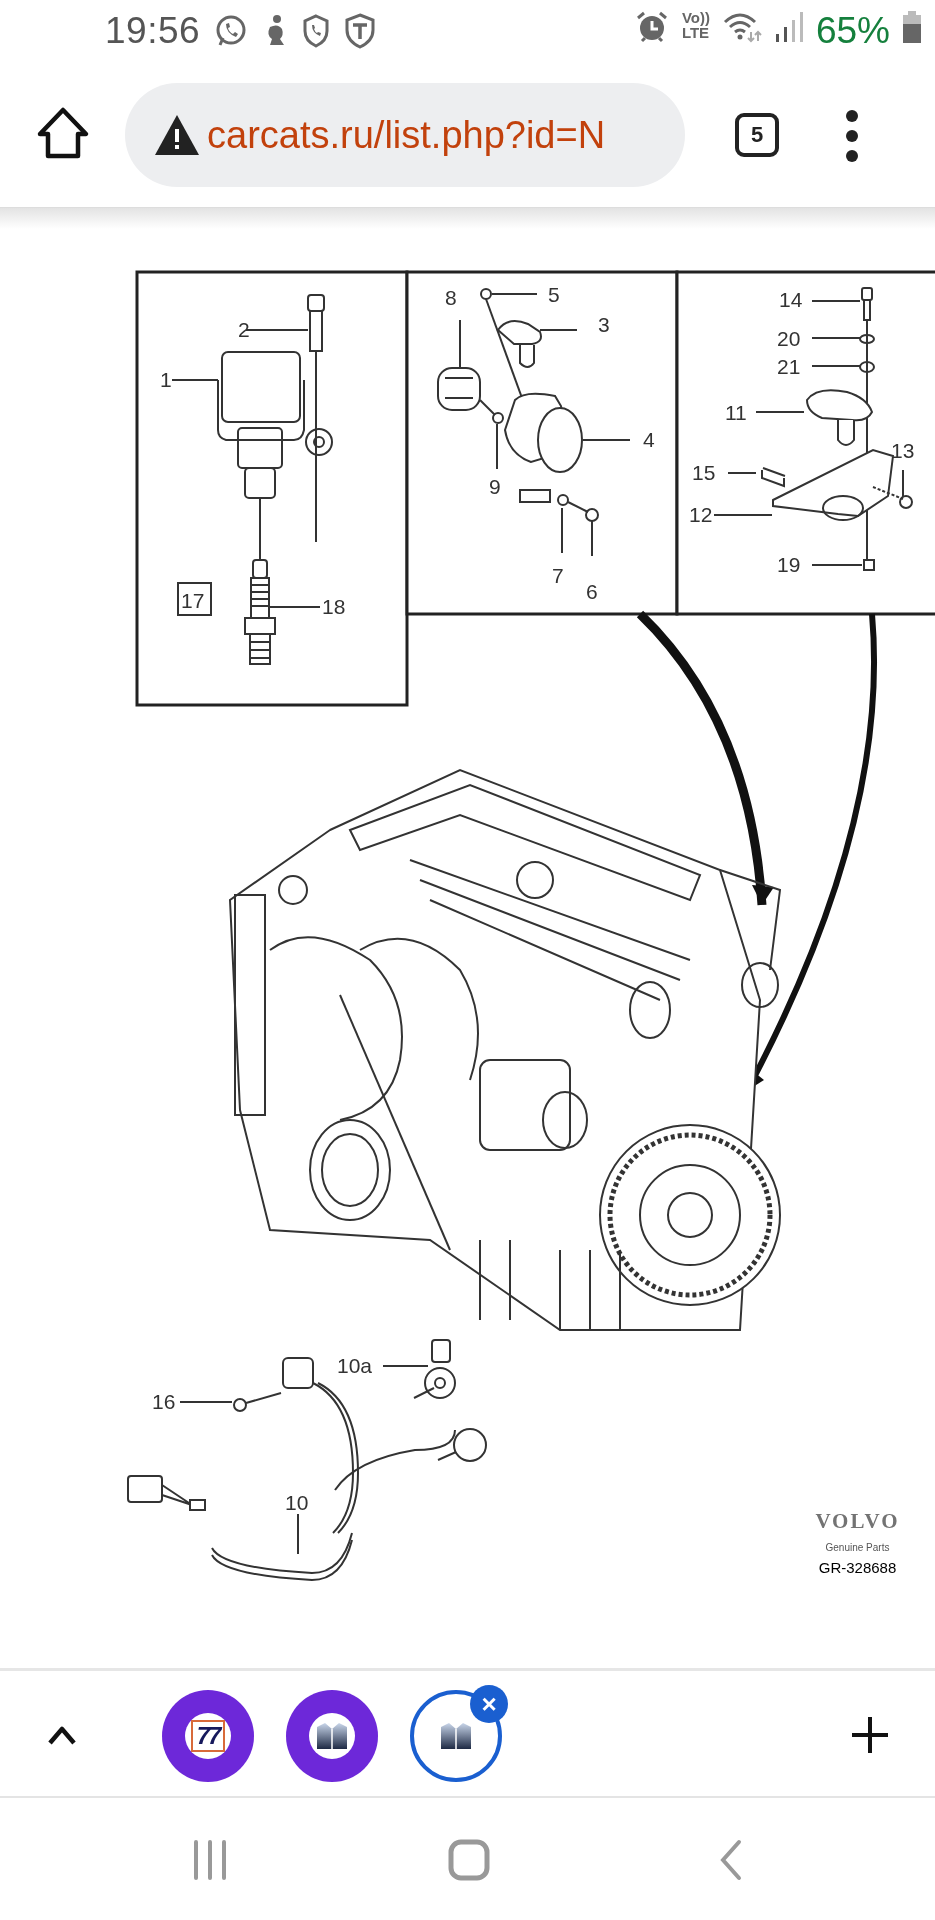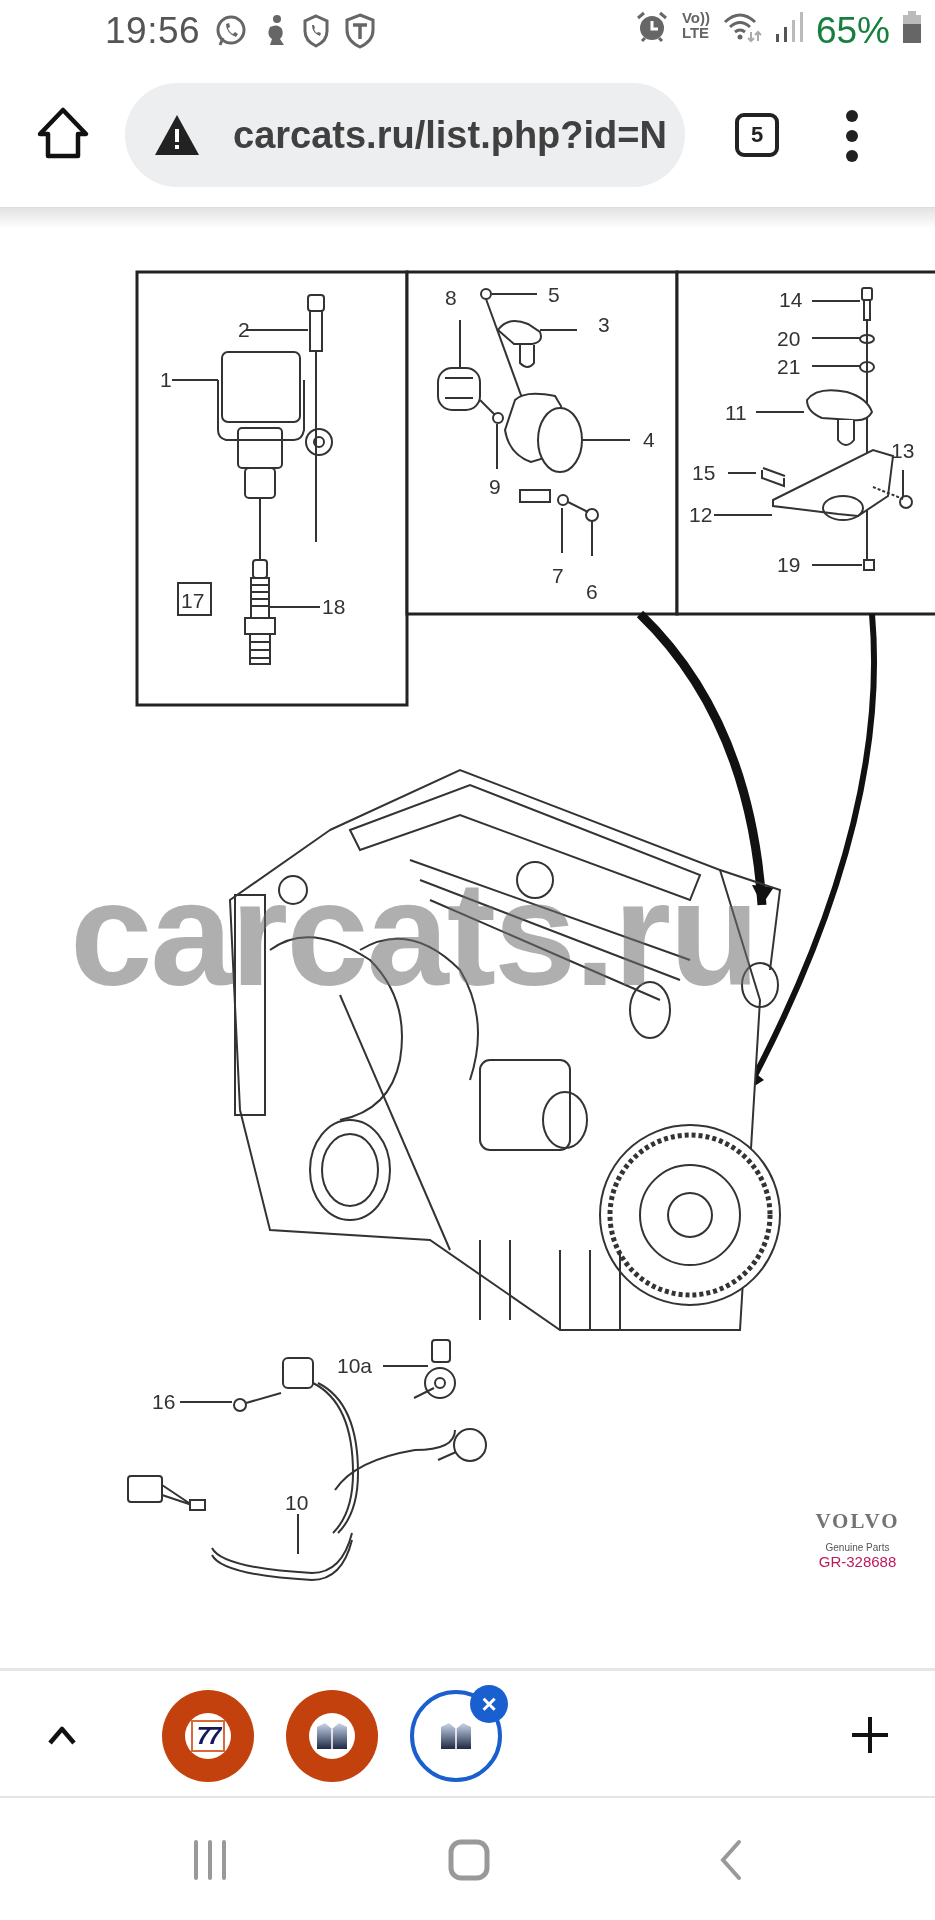--- a/index.html
+++ b/index.html
@@ -8,35 +8,35 @@
   .status-left { position: absolute; left: 60px; top: 10px; display: flex; align-items: center; gap: 14px; }
   .status-time { font-size: 37px; color: #555; letter-spacing: 0.5px; font-family: "Liberation Sans", sans-serif; }
   .status-right { position: absolute; right: 58px; top: 10px; display: flex; align-items: flex-start; gap: 12px; }
   .status-batt-text { font-size: 37px; color: #15803d; }
   .si { display: inline-block; color: #666; }
   .toolbar { position: absolute; top: 70px; left: 0; width: 935px; height: 137px; background: #fff; }
   .toolbar-shadow { position: absolute; top: 207px; left: 0; width: 935px; height: 22px; background: linear-gradient(#e3e3e3, rgba(255,255,255,0)); border-top: 1px solid #ddd; }
   .home-btn { position: absolute; left: 34px; top: 34px; width: 58px; height: 58px; }
   .url-bar { position: absolute; left: 125px; top: 13px; width: 560px; height: 104px; background: #edeef0; border-radius: 52px; display: flex; align-items: center; }
   .warn-icon { margin-left: 28px; width: 48px; height: 44px; }
-  .url-text { margin-left: 32px; font-size: 38px; color: #404040; white-space: nowrap; overflow: hidden; width: 450px; font-weight: bold; }
+  .url-text { margin-left: 6px; font-size: 38px; color: #c2410c; white-space: nowrap; overflow: hidden; width: 450px; }
   .tabs-btn { position: absolute; left: 735px; top: 43px; width: 44px; height: 44px; border: 4px solid #222; border-radius: 9px; display: flex; align-items: center; justify-content: center; font-size: 22px; font-weight: bold; color: #222; }
   .menu-btn { position: absolute; left: 845px; top: 40px; width: 14px; height: 52px; display: flex; flex-direction: column; justify-content: space-between; align-items: center; }
   .menu-btn span { width: 12px; height: 12px; border-radius: 50%; background: #222; display: block; }
   .content { position: absolute; top: 229px; left: 0; width: 935px; height: 1439px; background: #fff; overflow: hidden; }
   .diagram { position: absolute; left: 0; top: 0; width: 935px; height: 1439px; }
   .lbl { font-family: "Liberation Sans", sans-serif; font-size: 21px; fill: #333; }
   .watermark { position: absolute; left: 70px; top: 620px; font-size: 148px; font-weight: bold; color: rgba(110,110,110,0.55); letter-spacing: -2px; font-family: "Liberation Sans", sans-serif; pointer-events: none; }
   .volvo-box { position: absolute; left: 800px; top: 1280px; width: 115px; text-align: center; }
   .volvo-logo { font-family: "Liberation Serif", serif; font-weight: bold; font-size: 21px; letter-spacing: 2px; color: #737373; }
   .volvo-sub { font-size: 10px; color: #555; margin-top: 8px; }
-  .volvo-code { font-size: 15px; color: #be185d; margin-top: 0; }
+  .volvo-code { font-size: 15px; color: #000000; margin-top: 6px; }
   .tabbar { position: absolute; top: 1668px; left: 0; width: 935px; height: 128px; background: #fff; border-top: 3px solid #e6e6e6; }
   .tb-up { position: absolute; left: 42px; top: 44px; width: 40px; height: 40px; }
-  .tb-tab { position: absolute; top: 19px; width: 92px; height: 92px; border-radius: 50%; background: #c2410c; display: flex; align-items: center; justify-content: center; }
+  .tb-tab { position: absolute; top: 19px; width: 92px; height: 92px; border-radius: 50%; background: #6d28d9; display: flex; align-items: center; justify-content: center; }
   .tb-tab .inner { width: 46px; height: 46px; border-radius: 50%; background: #fff; display: flex; align-items: center; justify-content: center; }
   .tb-tab.active { background: #fff; border: 4px solid #1a5fd0; }
   .tb-close { position: absolute; left: 470px; top: 14px; width: 38px; height: 38px; border-radius: 50%; background: #1a5fd0; color: #fff; display: flex; align-items: center; justify-content: center; font-size: 26px; font-weight: bold; }
   .fav77 { width: 34px; height: 32px; border: 2px solid #d86a3a; display: flex; align-items: center; justify-content: center; font-weight: bold; font-size: 24px; color: #16195c; font-style: italic; letter-spacing: -2px; font-family: "Liberation Sans", sans-serif; }
   .tb-plus { position: absolute; left: 848px; top: 42px; width: 44px; height: 44px; }
   .navbar { position: absolute; top: 1796px; left: 0; width: 935px; height: 124px; background: #fff; border-top: 2px solid #e4e4e4; }
   .nav-btn { position: absolute; top: 40px; }
 </style>
 </head>
 <body>
@@ -248,21 +248,20 @@
       <circle cx="440" cy="1383" r="15" fill="#fff"></circle>
       <circle cx="440" cy="1383" r="5"></circle>
       <path d="M414 1398 l20 -10"></path>
       <path d="M180 1402 h52 M383 1366 h45 M298 1514 v40"></path>
     </g>
     <text class="lbl" x="152" y="1409">16</text>
     <text class="lbl" x="337" y="1373">10a</text>
     <text class="lbl" x="285" y="1510">10</text>
   </svg>
 
-  <div class="watermark">carcats.ru</div>
 
   <div class="volvo-box">
     <div class="volvo-logo">VOLVO</div>
     <div class="volvo-sub">Genuine Parts</div>
     <div class="volvo-code">GR-328688</div>
   </div>
 </div>
 
 <div class="tabbar">
   <svg class="tb-up" viewBox="0 0 40 40">

